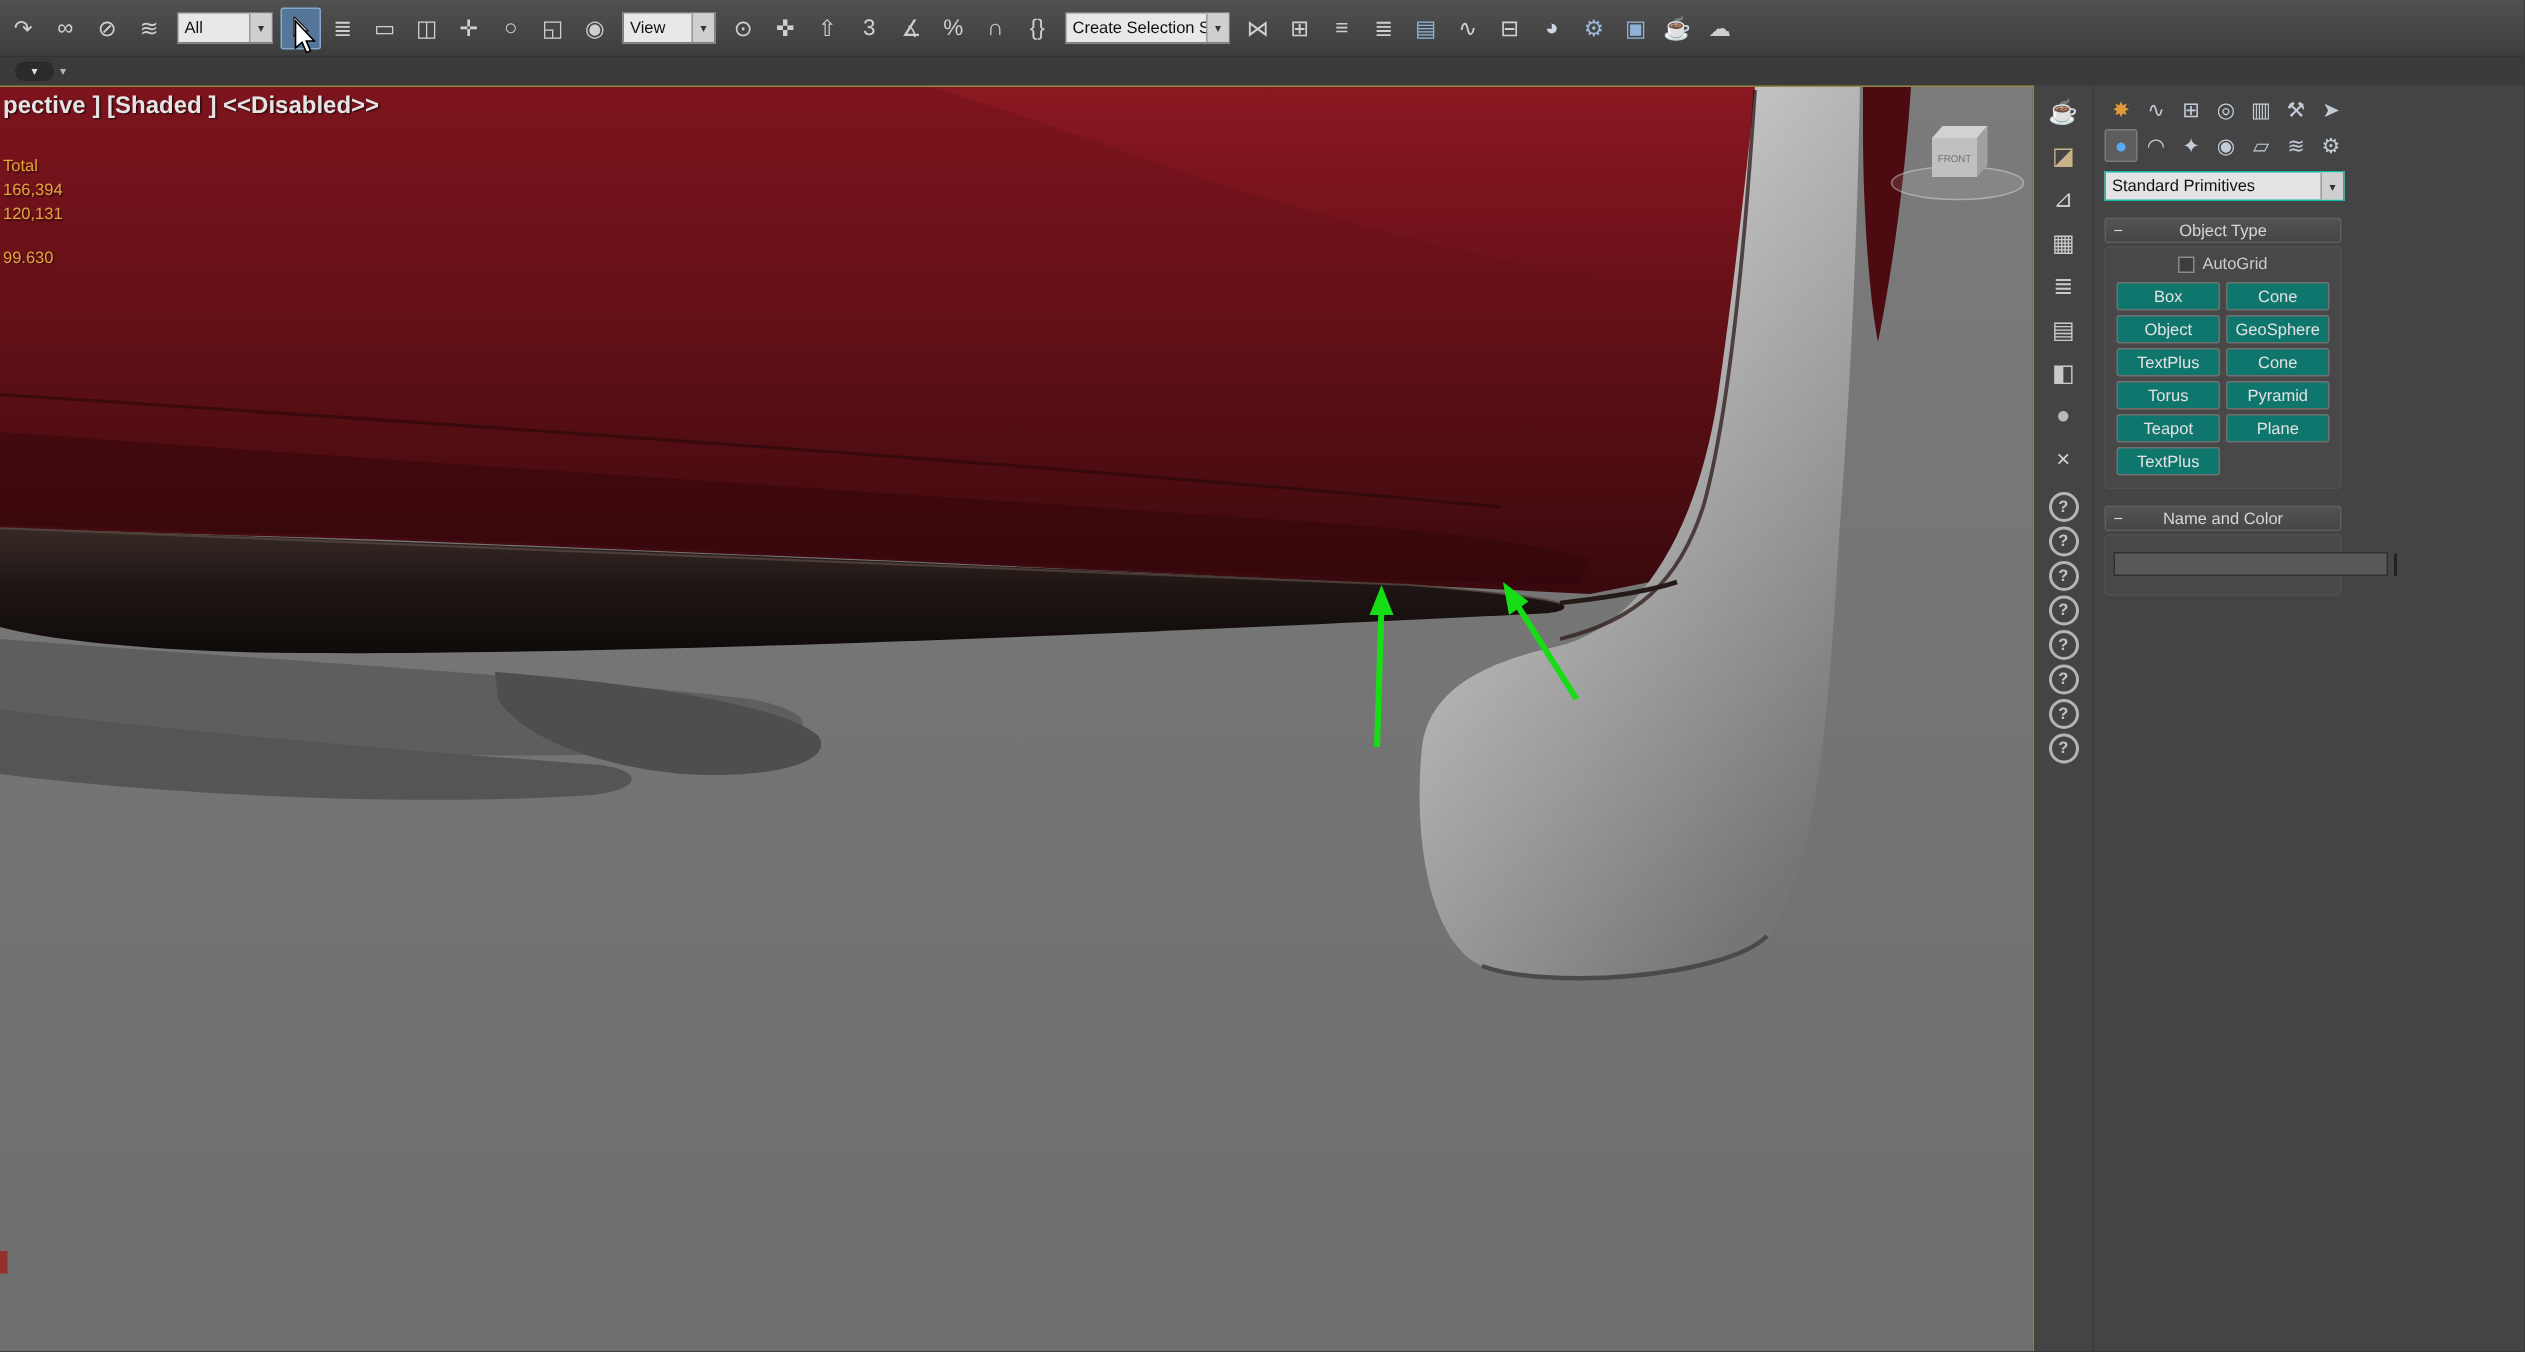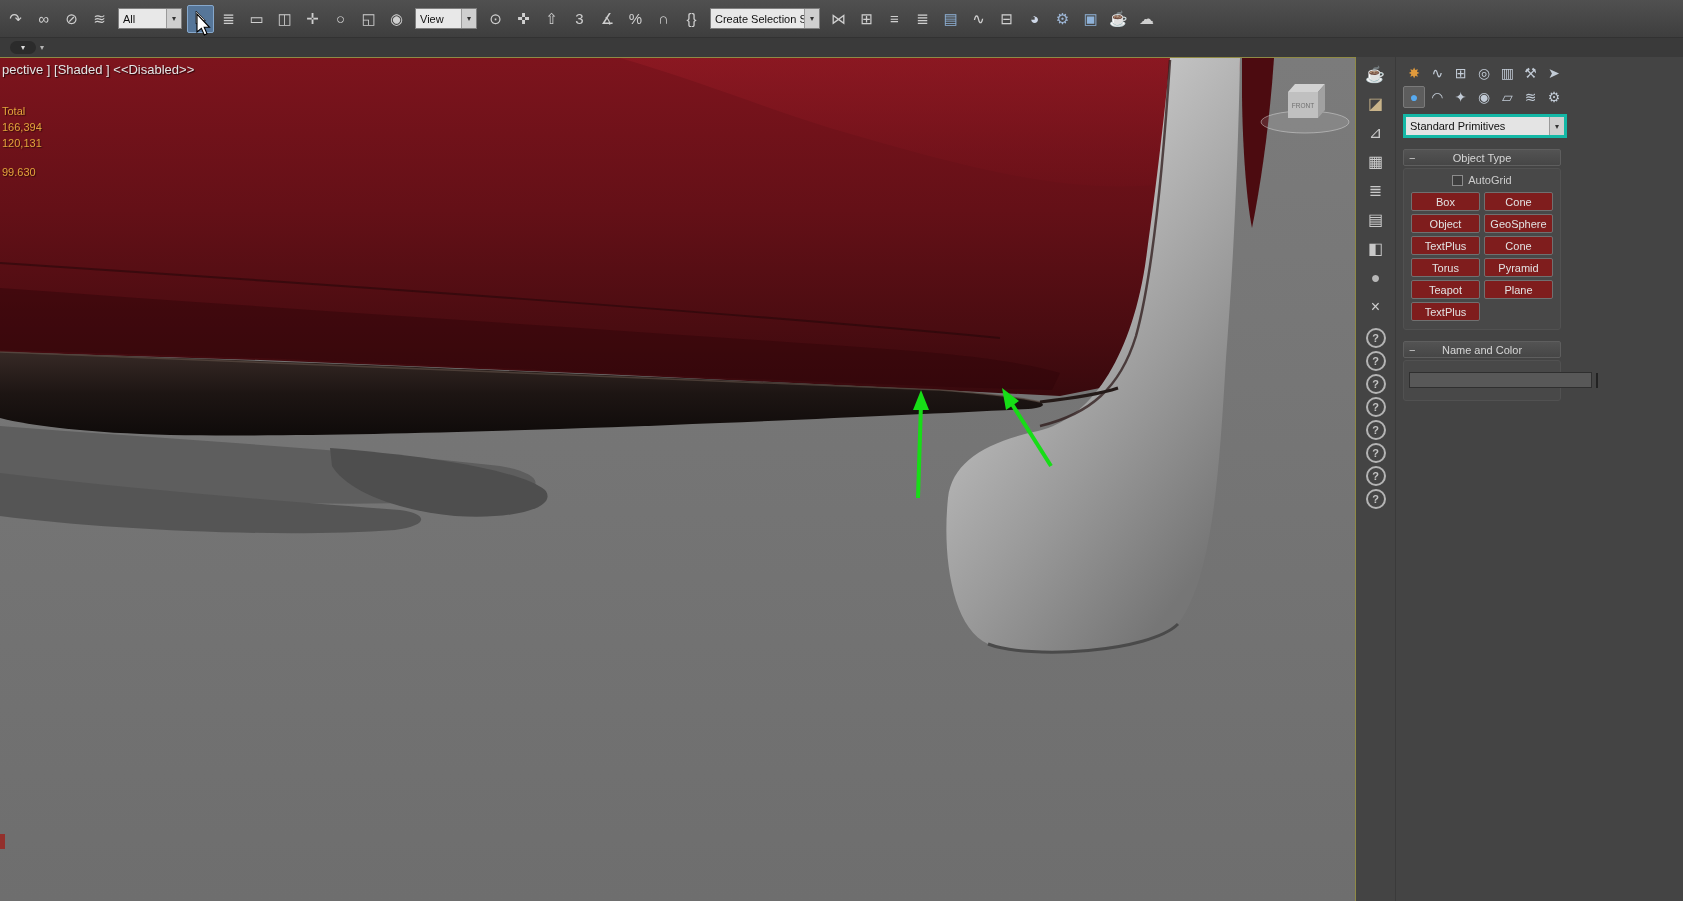--- a/index.html
+++ b/index.html
@@ -29,22 +29,22 @@
   .rtab.active { background:#cdcdcd; color:#1d1d1d; }
   .ribbon-min { margin-left:10px; align-self:center; width:26px; height:13px; background:#2b2b2b;
                 border-radius:7px; color:#ddd; font-size:8px; display:flex; align-items:center; justify-content:center; }
   .ribbon-caret { color:#b5b5b5; font-size:8px; margin-left:4px; align-self:center; }
 
   
   .viewport { position:absolute; left:0; top:57px; width:1356px; height:844px;
               border-top:1px solid #8f8a45; border-right:1px solid #8f8a45; box-sizing:border-box;
               overflow:hidden; }
   .scene { position:absolute; left:0; top:0; }
-  .vp-label { position:absolute; left:2px; top:4px; color:#e4e4e4; font-size:13px;
-              text-shadow:1px 1px 1px rgba(0,0,0,.65); white-space:nowrap; }
+  .vp-label { position:absolute; left:2px; top:4px; color:#e4e4e4; font-size:16px;
+              text-shadow:1px 1px 1px rgba(0,0,0,.65); white-space:nowrap;font-weight:bold; }
   .vp-stats { position:absolute; left:2px; top:45px; color:#e2a43c; font-size:11px; line-height:16px;
               text-shadow:1px 1px 1px rgba(0,0,0,.5); }
   .vp-stats .fps { margin-top:13px; }
 
   
   .side-strip { position:absolute; left:1356px; top:57px; width:39px; height:844px; background:#444444;
                 display:flex; flex-direction:column; align-items:center; padding-top:7px;
                 box-sizing:border-box; gap:8px; }
   .ss-icon { width:24px; height:21px; display:flex; align-items:center; justify-content:center;
              font-size:16px; color:#c9c9c9; }
@@ -53,33 +53,33 @@
                  justify-content:center; margin-top:3px; }
 
   
   .cmd-panel { position:absolute; left:1395px; top:57px; width:288px; height:844px; background:#444444;
                box-sizing:border-box; padding:4px 0 0 7px; border-left:1px solid #3a3a3a; }
   .cp-col { width:162px; }
   .cp-tabs, .cp-cats { display:flex; justify-content:space-between; align-items:center; height:24px; }
   .cp-tab, .cp-cat { width:22px; height:22px; display:flex; align-items:center; justify-content:center;
                      color:#c2cbd6; font-size:14px; border-radius:2px; box-sizing:border-box; }
   .cp-cat.selected { background:#5d5d5d; border:1px solid #7a7a7a; }
-  .cp-dd { margin-top:5px; width:158px; height:18px; background:#e4e4e4; border:3px solid #14b8a6;
+  .cp-dd { margin-top:5px; width:158px; height:18px; background:#e4e4e4; border:1px solid #14b8a6;
            display:flex; font-size:11px; color:#111; align-items:center; }
   .rollout { margin-top:11px; width:158px; }
   .roll-head { position:relative; height:15px; background:linear-gradient(#535353,#464646);
                border:1px solid #5e5e5e; border-radius:2px; color:#d6d6d6; font-size:11px;
                display:flex; align-items:center; justify-content:center; }
   .roll-minus { position:absolute; left:5px; font-size:11px; color:#cfcfcf; }
   .roll-body { background:#484848; border:1px solid #515151; border-radius:3px; margin-top:2px; padding:2px 0 5px; }
   .autogrid { display:flex; align-items:center; justify-content:center; gap:5px; height:18px;
               color:#cccccc; font-size:11px; }
   .checkbox { width:11px; height:11px; background:#3d3d3d; border:1px solid #8c8c8c; box-sizing:border-box; }
   .prim-grid { display:grid; grid-template-columns:1fr 1fr; gap:3px 4px; padding:3px 7px 3px; }
-  .prim-btn { height:17px; background:#7f1d1d; border:1px solid #707070; border-radius:2px;
+  .prim-btn { height:17px; background:#0f766e; border:1px solid #707070; border-radius:2px;
               color:#e2e2e2; font-size:11px; display:flex; align-items:center; justify-content:center;
               white-space:nowrap; overflow:hidden; }
   .name-row { display:flex; align-items:center; gap:4px; padding:9px 5px 7px; }
   .name-input { flex:1; height:16px; background:#585858; border:1px solid #2f2f2f; box-sizing:border-box; }
   .swatch { width:15px; height:15px; border:1px solid #222; box-sizing:border-box; }
 
   .cursor-overlay { position:absolute; left:195px; top:13px; z-index:50; }
 </style>
 </head>
 <body>

